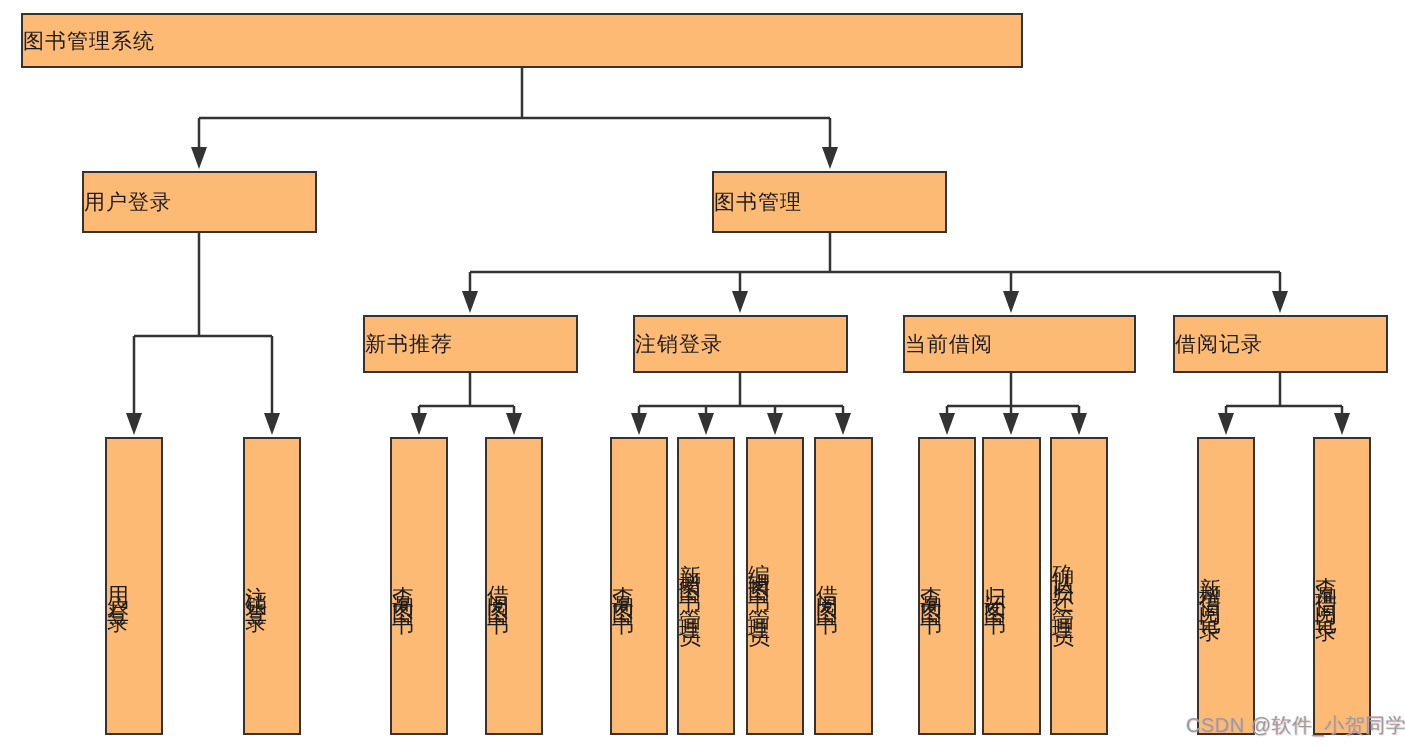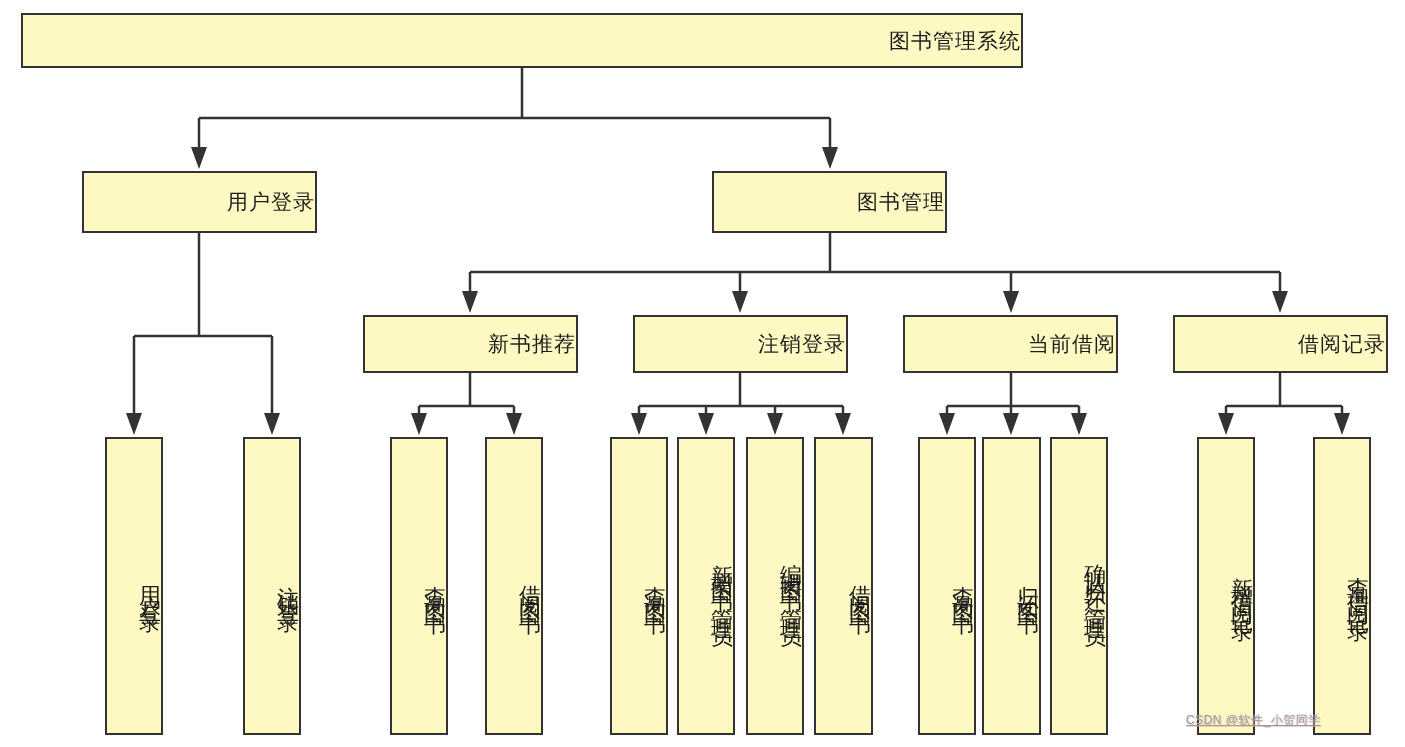--- a/index.html
+++ b/index.html
@@ -20,24 +20,24 @@
     left: 0;
     top: 0;
     width: 1405px;
     height: 747px;
     z-index: 1;
   }
   .box {
     position: absolute;
     box-sizing: border-box;
     border: 2.5px solid #333333;
-    background: #fef9c3;
+    background: #fdba74;
     display: flex;
     align-items: center;
-    justify-content: flex-end;
+    justify-content: flex-start;
     color: #1c1c1c;
     z-index: 2;
   }
   .hbox {
     font-size: 21px;
     letter-spacing: 1px;
   }
   .vbox {
     width: 58px;
     top: 437px;
@@ -48,27 +48,26 @@
     text-orientation: mixed;
     font-size: 22px;
     line-height: 1;
     letter-spacing: 9px;
     white-space: nowrap;
   }
   .watermark {
     position: absolute;
     left: 1186px;
     top: 712px;
-    font-size: 12px;
+    font-size: 20px;
     color: #9b9b9b;
     letter-spacing: 0.5px;
     white-space: nowrap;
     z-index: 5;
     text-shadow: 1px 1px 0 rgba(233, 150, 150, 0.45), -1px 0 0 rgba(160, 180, 230, 0.35);
-    text-decoration: underline;
   }
 </style>
 </head>
 <body>
 
 <div id="stage">
 
   <svg id="connectors" viewBox="0 0 1405 747" xmlns="http://www.w3.org/2000/svg">
     <g stroke="#333333" stroke-width="2.5" fill="none">
 
@@ -148,21 +147,21 @@
   <div class="box hbox" style="left:363px; top:315px; width:215px; height:58px;">
     <span>新书推荐</span>
   </div>
 
   <div class="box hbox" style="left:712px; top:171px; width:235px; height:62px;">
     <span>图书管理</span>
   </div>
   <div class="box hbox" style="left:633px; top:315px; width:215px; height:58px;">
     <span>注销登录</span>
   </div>
-  <div class="box hbox" style="left:903px; top:315px; width:215px; height:58px;">
+  <div class="box hbox" style="left:903px; top:315px; width:233px; height:58px;">
     <span>当前借阅</span>
   </div>
   <div class="box hbox" style="left:1173px; top:315px; width:215px; height:58px;">
     <span>借阅记录</span>
   </div>
 
   <div class="box vbox" style="left:105px;">
     <span class="vlabel">用户登录</span>
   </div>
   <div class="box vbox" style="left:243px;">

